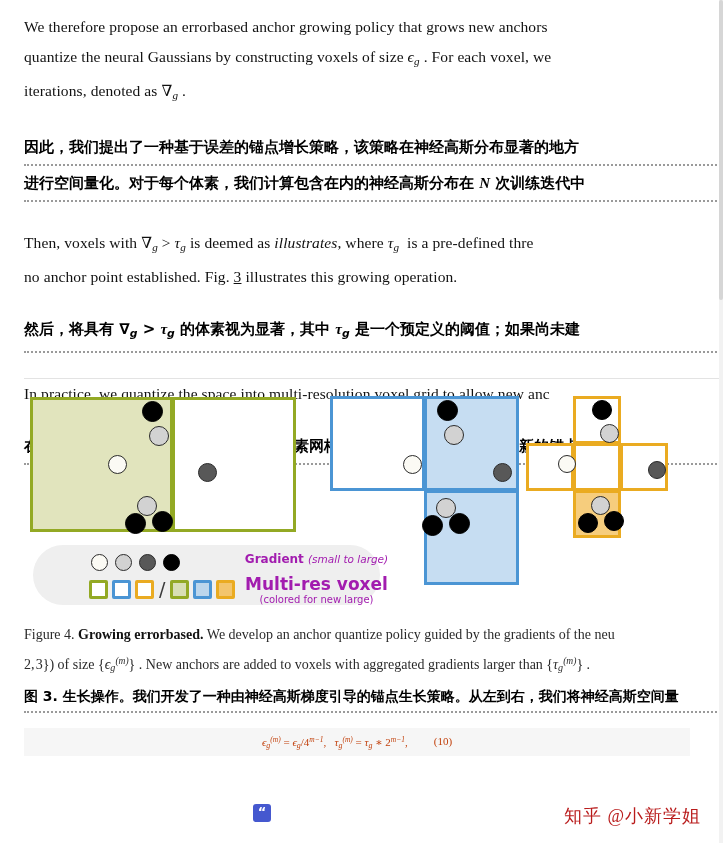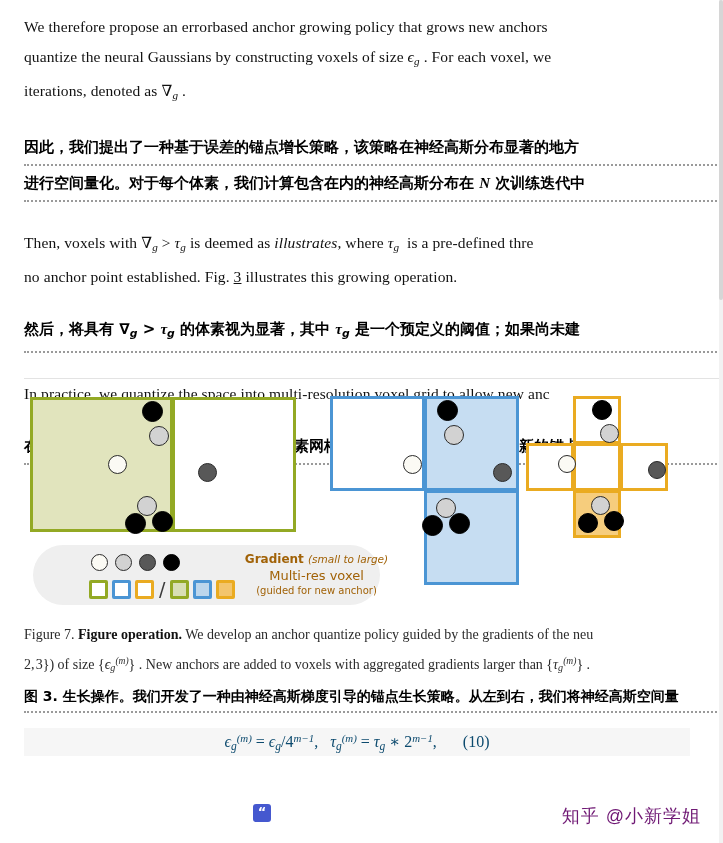--- a/index.html
+++ b/index.html
@@ -138,26 +138,26 @@
   .sq-g-f { border: 3px solid #93a924; background: #d9dfb4; }
   .sq-b-f { border: 3px solid #4b95d4; background: #bcd6ec; }
   .sq-o-f { border: 3px solid #eaab21; background: #f3c56d; }
   .slash { font-family: "DejaVu Sans", sans-serif; font-size: 19px; color: #3a3a3a; margin: 0 1px; }
 
   .legend-text {
     position: absolute;
     left: 196px; top: 6px;
     width: 175px;
     font-family: "DejaVu Sans", "Liberation Sans", sans-serif;
-    color: #a16207;
+    color: #a21caf;
     text-align: center;
   }
   .lt-1 { font-size: 12px; font-weight: 700; line-height: 16px; }
   .lt-1 em { font-size: 10.5px; font-weight: 400; font-style: italic; }
-  .lt-2 { font-size: 13px; font-weight: 400; line-height: 17px; margin-top: 0; }
+  .lt-2 { font-size: 17px; font-weight: 700; line-height: 17px; margin-top: 9px; }
   .lt-3 { font-size: 10px; font-weight: 400; line-height: 13px; }
 
   
   .caption {
     position: absolute;
     left: 24px;
     top: 622px;
     width: 880px;
   }
   .cap-en {
@@ -188,22 +188,22 @@
     top: 728px;
     width: 666px;
     height: 28px;
     background: #f6f6f6;
     display: flex;
     align-items: center;
     justify-content: center;
   }
   .eq {
     font-family: "Liberation Serif", "DejaVu Serif", serif;
-    font-size: 16px;
-    color: #0c4a6e;
+    font-size: 11px;
+    color: #c2410c;
     white-space: nowrap;
   }
   .eq .num { margin-left: 26px; }
 
   
   .footer {
     position: absolute;
     left: 0; bottom: 0;
     width: 723px; height: 53px;
     background: #ffffff;
@@ -229,23 +229,23 @@
   .brand-text {
     font-family: "DejaVu Sans", "Liberation Sans", sans-serif;
     font-size: 16px;
     font-weight: 700;
     color: #4a57c4;
     letter-spacing: .2px;
   }
   .watermark {
     position: absolute;
     right: 22px; top: 14px;
-    font-family: Liberation Sans, sans-serif;
+    font-family: Liberation Serif, serif;
     font-size: 18px;
-    color: #701a75;
+    color: #b91c1c;
     letter-spacing: 1px;
   }
 
   
   .scrollbar {
     position: absolute;
     right: 0; top: 0;
     width: 4px; height: 843px;
     background: #f2f2f2;
   }
@@ -356,26 +356,26 @@
       <span class="sq sq-b-o"></span>
       <span class="sq sq-o-o"></span>
       <span class="slash">/</span>
       <span class="sq sq-g-f"></span>
       <span class="sq sq-b-f"></span>
       <span class="sq sq-o-f"></span>
     </div>
     <div class="legend-text">
       <div class="lt-1"><span>Gradient</span> <em>(small to large)</em></div>
       <div class="lt-2">Multi-res voxel</div>
-      <div class="lt-3">(guided for new anchor)</div>
+      <div class="lt-3">(colored for new large)</div>
     </div>
   </div>
 
   <div class="caption">
-    <div class="cap-en"><span>Figure 7.</span> <b>Figure operation.</b> <span>We develop an anchor quantize policy guided by the gradients of the neu</span></div>
+    <div class="cap-en"><span>Figure 4.</span> <b>Growing errorbased.</b> <span>We develop an anchor quantize policy guided by the gradients of the neu</span></div>
     <div class="cap-en">2, 3}) of size {<span class="mi">ϵ</span><span class="sub">g</span><span class="sup">(m)</span>} . New anchors are added to voxels with aggregated gradients larger than {<span class="mi">τ</span><span class="sub">g</span><span class="sup">(m)</span>} .</div>
     <span class="cap-zh">图 3. 生长操作。我们开发了一种由神经高斯梯度引导的锚点生长策略。从左到右，我们将神经高斯空间量</span>
   </div>
 
   <div class="eqband">
     <div class="eq"><span class="mi">ϵ</span><span class="sub">g</span><span class="sup">(m)</span> = <span class="mi">ϵ</span><span class="sub">g</span>/4<span class="sup">m−1</span>, &nbsp; <span class="mi">τ</span><span class="sub">g</span><span class="sup">(m)</span> = <span class="mi">τ</span><span class="sub">g</span> ∗ 2<span class="sup">m−1</span>,<span class="num">(10)</span></div>
   </div>
 
 </div>
 

